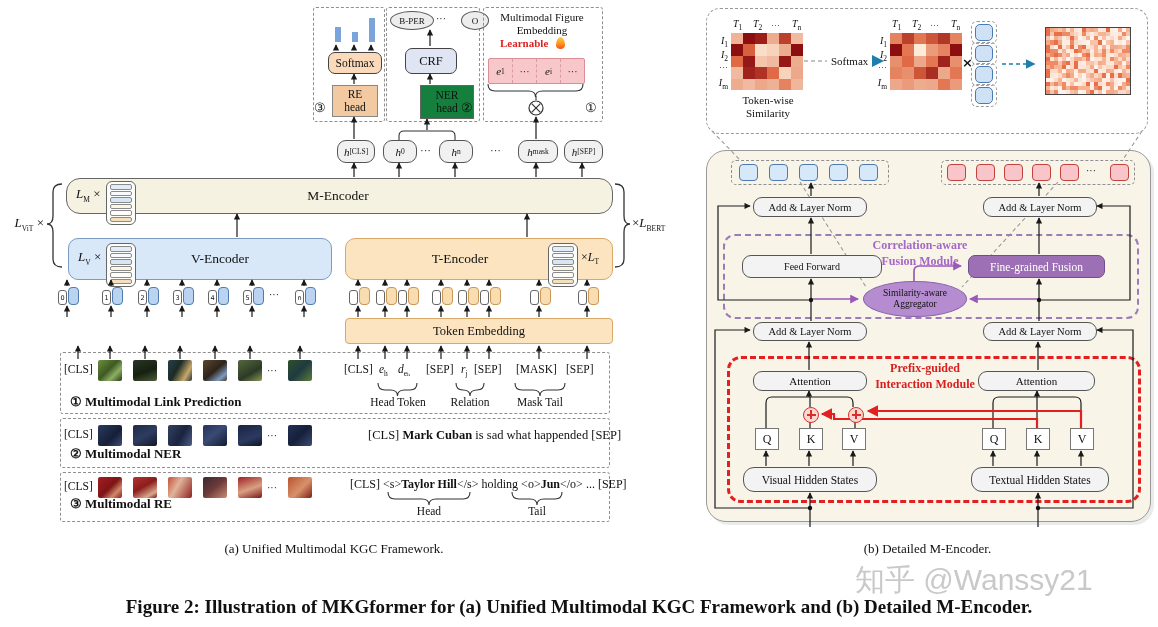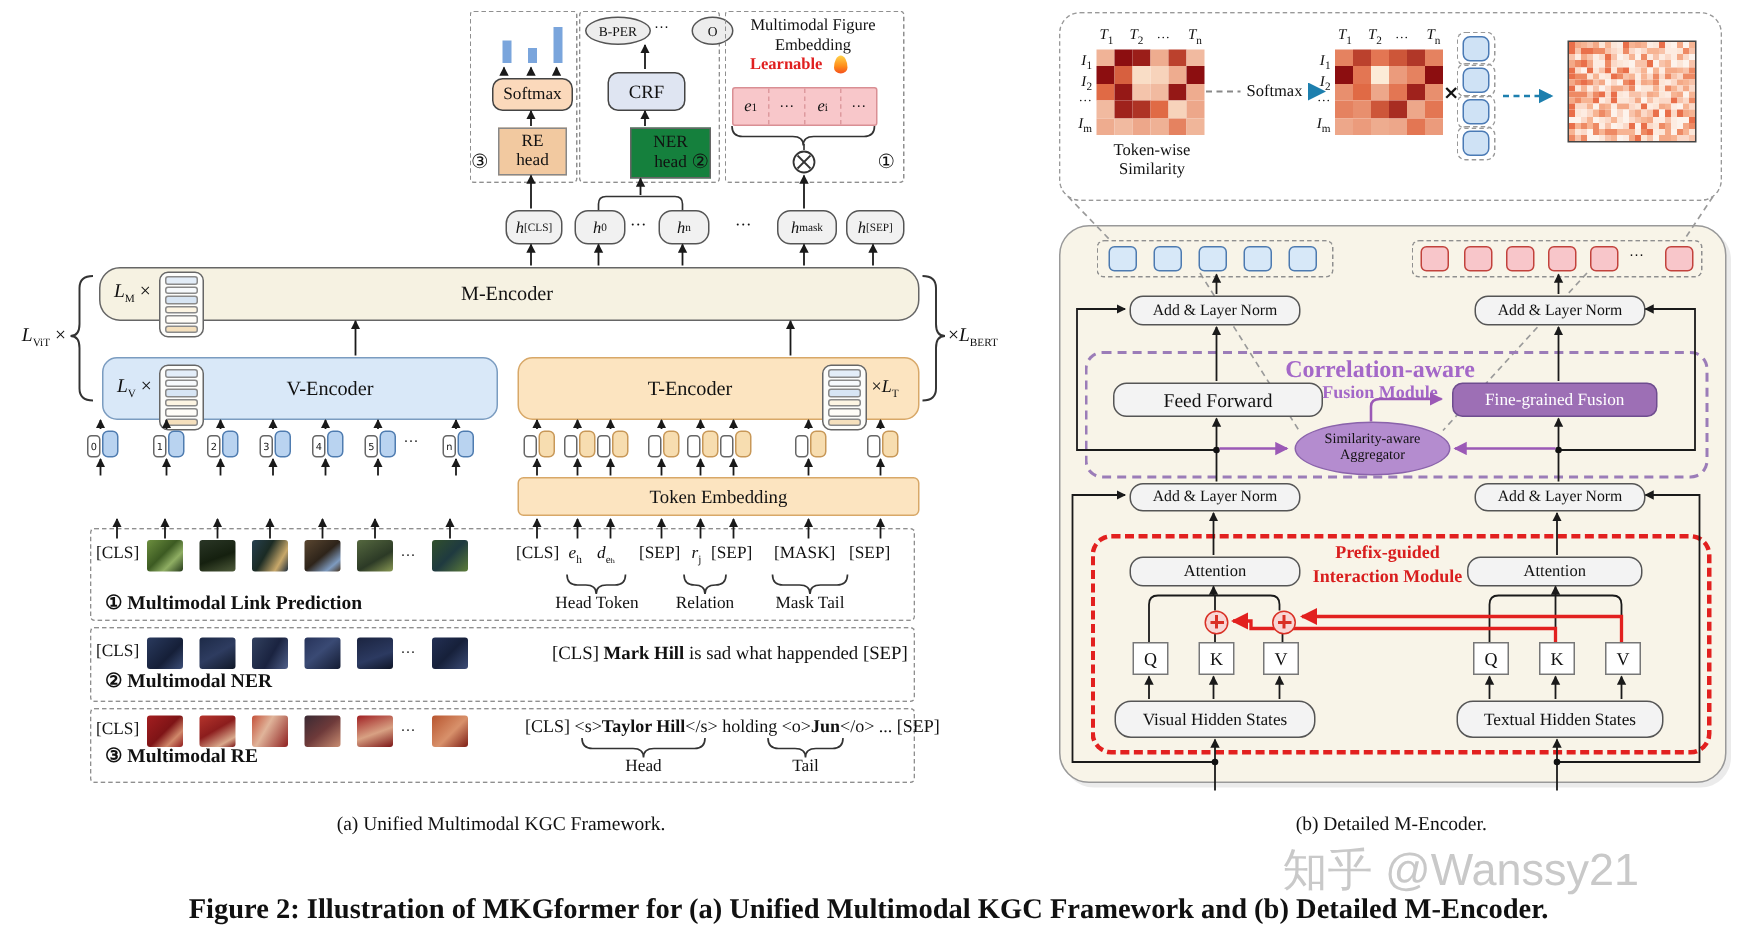--- a/index.html
+++ b/index.html
@@ -246,21 +246,21 @@
 
   <div class="a dashedbox" style="left:60px;top:418px;width:548px;height:48px;"></div>
   <div class="a lab" style="left:64px;top:428px;">[CLS]</div>
   <div class="a thumb" style="left: 98px; top: 425px; background: linear-gradient(135deg, rgb(42, 58, 94) 0%, rgb(21, 31, 56) 60%, rgb(61, 79, 120) 100%);"></div>
   <div class="a thumb" style="left: 133px; top: 425px; background: linear-gradient(150deg, rgb(29, 42, 71) 0%, rgb(46, 60, 96) 50%, rgb(16, 24, 40) 100%);"></div>
   <div class="a thumb" style="left: 168px; top: 425px; background: linear-gradient(120deg, rgb(50, 65, 95) 0%, rgb(26, 35, 64) 55%, rgb(80, 96, 138) 100%);"></div>
   <div class="a thumb" style="left: 203px; top: 425px; background: linear-gradient(140deg, rgb(39, 51, 90) 0%, rgb(58, 74, 116) 45%, rgb(20, 28, 51) 100%);"></div>
   <div class="a thumb" style="left: 238px; top: 425px; background: linear-gradient(160deg, rgb(27, 36, 64) 0%, rgb(44, 58, 97) 60%, rgb(14, 21, 39) 100%);"></div>
   <div class="a z3" style="left:267px;top:430px;font-size:10px;">···</div>
   <div class="a thumb" style="left: 288px; top: 425px; background: linear-gradient(135deg, rgb(35, 48, 84) 0%, rgb(22, 32, 58) 50%, rgb(60, 76, 118) 100%);"></div>
-  <div class="a z3" style="left:368px;top:428px;font-size:12.5px;"><span>[CLS] </span><b>Mark Hill</b><span> is sad what happended [SEP]</span></div>
+  <div class="a z3" style="left:368px;top:428px;font-size:12.5px;"><span>[CLS] </span><b>Mark Cuban</b><span> is sad what happended [SEP]</span></div>
   <div class="a z3 bold" style="left:70px;top:446px;font-size:13px;">② Multimodal NER</div>
 
   <div class="a dashedbox" style="left:60px;top:472px;width:548px;height:48px;"></div>
   <div class="a lab" style="left:64px;top:480px;">[CLS]</div>
   <div class="a thumb" style="left: 98px; top: 477px; background: linear-gradient(135deg, rgb(163, 30, 32) 0%, rgb(126, 20, 22) 50%, rgb(208, 136, 106) 75%, rgb(143, 26, 28) 100%);"></div>
   <div class="a thumb" style="left: 133px; top: 477px; background: linear-gradient(150deg, rgb(181, 52, 44) 0%, rgb(140, 29, 29) 45%, rgb(217, 169, 140) 80%, rgb(121, 19, 20) 100%);"></div>
   <div class="a thumb" style="left: 168px; top: 477px; background: linear-gradient(120deg, rgb(196, 81, 58) 0%, rgb(224, 180, 154) 40%, rgb(143, 32, 32) 100%);"></div>
   <div class="a thumb" style="left: 203px; top: 477px; background: linear-gradient(140deg, rgb(58, 42, 51) 0%, rgb(110, 58, 58) 50%, rgb(201, 141, 114) 100%);"></div>
   <div class="a thumb" style="left: 238px; top: 477px; background: linear-gradient(160deg, rgb(160, 32, 35) 0%, rgb(216, 161, 131) 55%, rgb(124, 21, 22) 100%);"></div>
   <div class="a z3" style="left:267px;top:482px;font-size:10px;">···</div>
@@ -725,22 +725,22 @@
   <div class="a sq pinksq" style="left:1004px;top:164px;"></div>
   <div class="a sq pinksq" style="left:1032px;top:164px;"></div>
   <div class="a sq pinksq" style="left:1060px;top:164px;"></div>
   <div class="a z3" style="left:1086px;top:165px;font-size:10px;">···</div>
   <div class="a sq pinksq" style="left:1110px;top:164px;"></div>
 
   <div class="a gbox ctr smallcap" style="left:753px;top:197px;width:112px;height:18px;">Add &amp; Layer Norm</div>
   <div class="a gbox ctr smallcap" style="left:983px;top:197px;width:112px;height:18px;">Add &amp; Layer Norm</div>
 
   <div class="a" style="left:723px;top:234px;width:412px;height:81px;border:2.5px dashed #9b7cb8;border-radius:12px;z-index:3;"></div>
-  <div class="a gbox ctr" style="left:742px;top:255px;width:138px;height:21px;font-size:13px;">Feed Forward</div>
-  <div class="a ctr z3 bold" style="left:856px;top:238px;width:128px;font-size:16px;color:#a468c8;">Correlation-aware</div>
+  <div class="a gbox ctr" style="left:742px;top:255px;width:138px;height:21px;font-size:10px;">Feed Forward</div>
+  <div class="a ctr z3 bold" style="left:856px;top:238px;width:128px;font-size:12px;color:#a468c8;">Correlation-aware</div>
   <div class="a ctr z3 bold" style="left:856px;top:254px;width:128px;font-size:12px;color:#a468c8;">Fusion Module</div>
   <div class="a ctr z3" style="left:968px;top:255px;width:135px;height:21px;background:#9d6fb5;border:1px solid #6f4d8f;border-radius:7px;color:#fff;font-size:11.5px;">Fine-grained Fusion</div>
   <div class="a ctr z3" style="left:863px;top:281px;width:102px;height:34px;background:#b48ccf;border:1.3px solid #8a63ab;border-radius:50%;font-size:9.5px;line-height:1.15;z-index:5;">
       <span><span>Similarity-aware</span><br><span>Aggregator</span></span>
     </div>
 
   <div class="a gbox ctr smallcap" style="left:753px;top:322px;width:112px;height:17px;">Add &amp; Layer Norm</div>
   <div class="a gbox ctr smallcap" style="left:983px;top:322px;width:112px;height:17px;">Add &amp; Layer Norm</div>
 
   <div class="a" style="left:727px;top:356px;width:408px;height:141px;border:3px dashed #e2201f;border-radius:14px;z-index:3;"></div>

